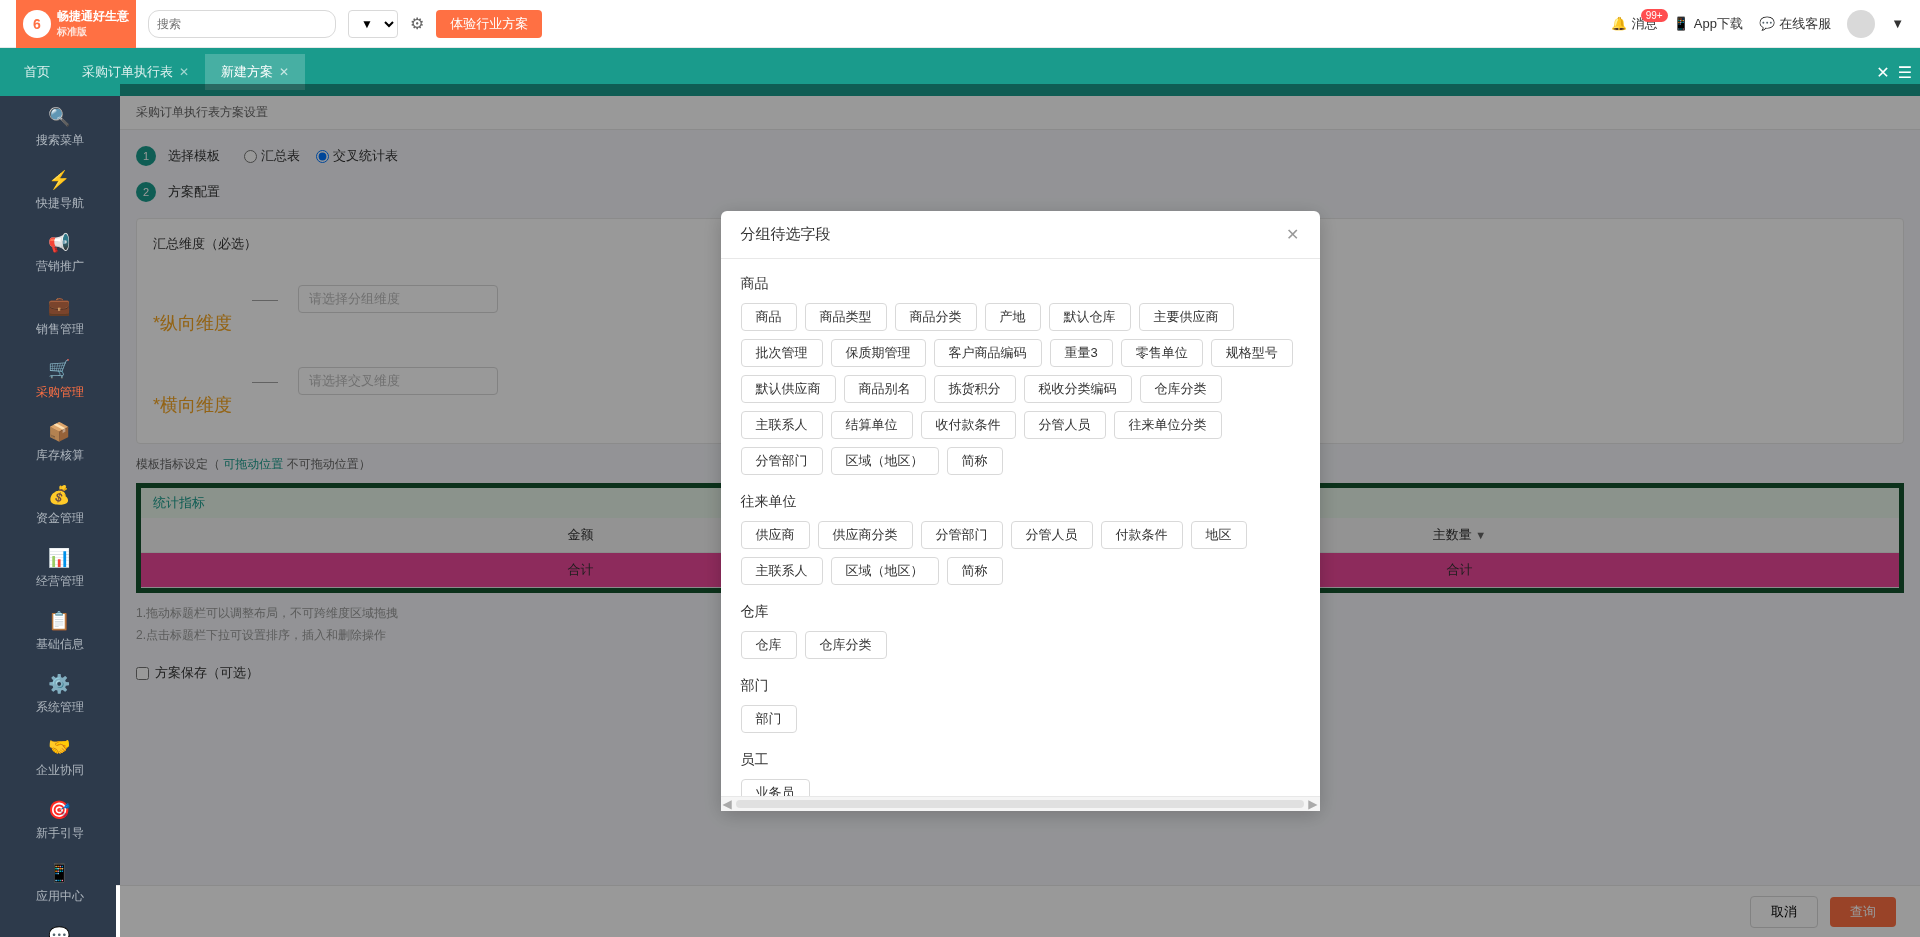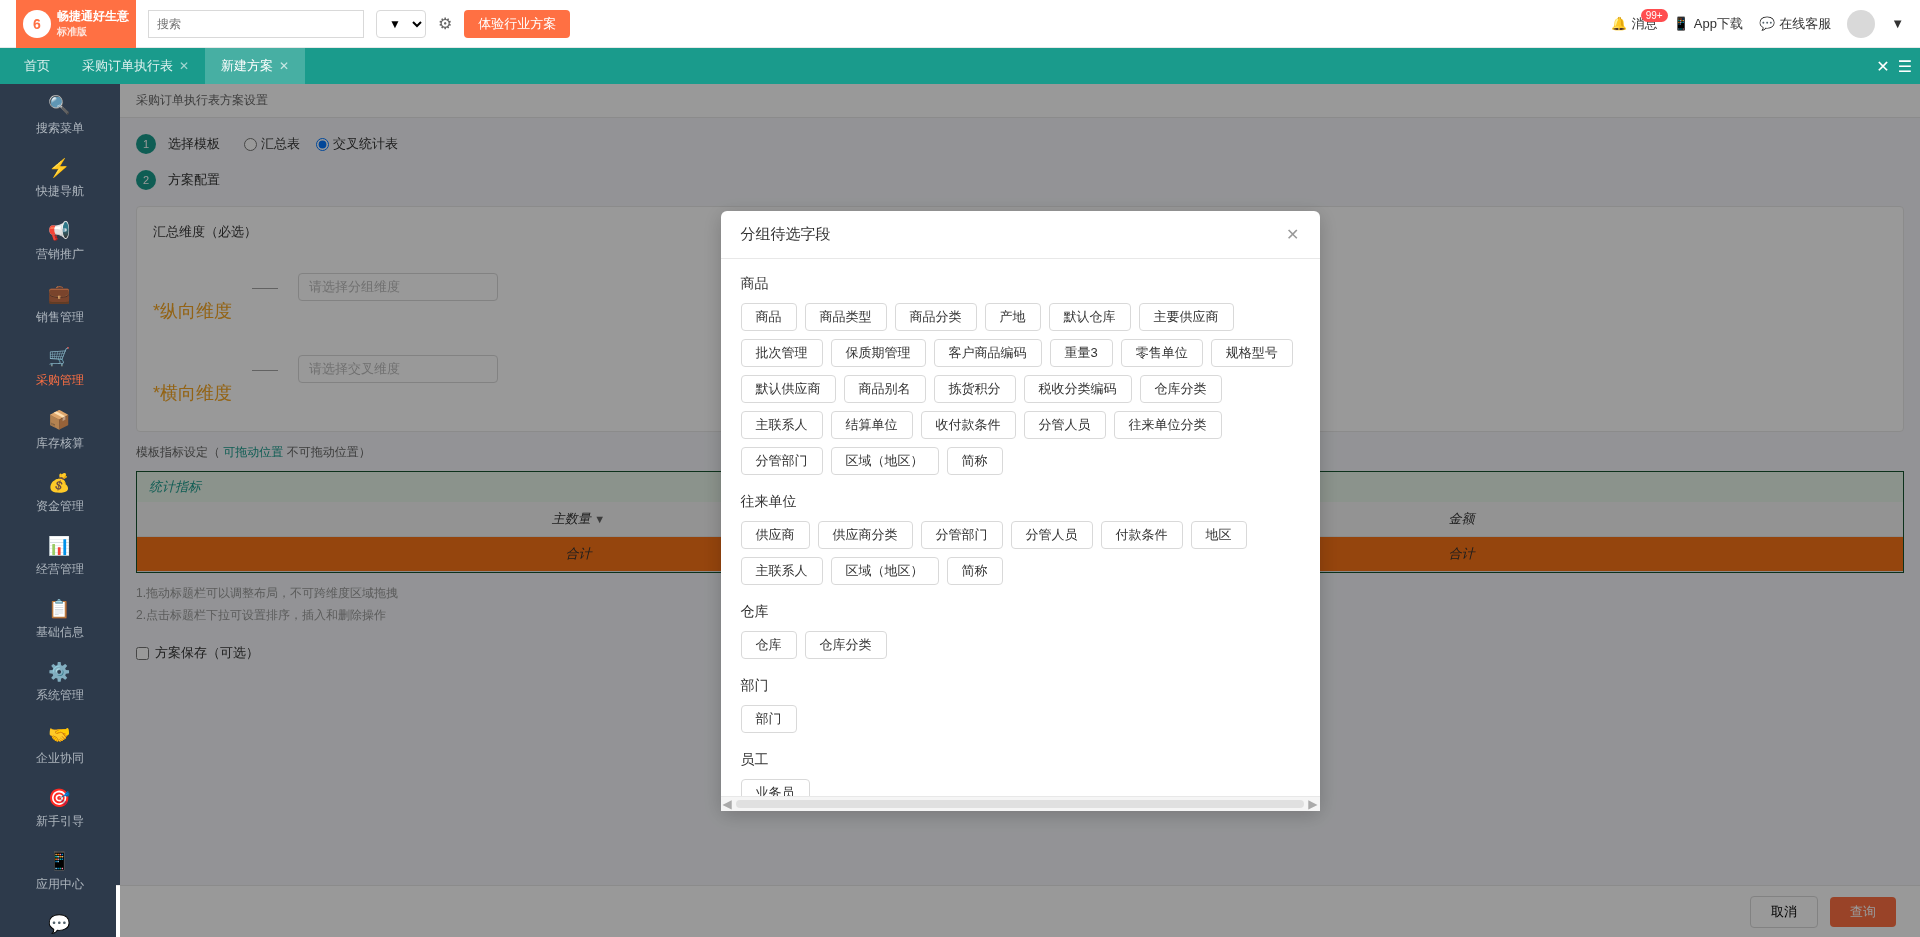--- a/index.html
+++ b/index.html
@@ -14,21 +14,21 @@
     .logo-area {
       display: flex; align-items: center; gap: 6px;
       background: #ff7043; width: 120px; height: 48px;
       justify-content: center; color: #fff; font-size: 14px; font-weight: bold;
       flex-shrink: 0;
     }
     .logo-icon { width: 28px; height: 28px; background: #fff; border-radius: 50%; display: flex; align-items: center; justify-content: center; }
     .logo-icon span { color: #ff7043; font-size: 14px; font-weight: bold; }
     .logo-text { font-size: 12px; line-height: 1.3; }
     .search-input {
-      width: 216px; height: 28px; border: 1px solid #d9d9d9; border-radius: 0;
+      width: 188px; height: 28px; border: 1px solid #d9d9d9; border-radius: 11px;
       padding: 0 8px; font-size: 12px; color: #999;
     }
     .search-dropdown {
       height: 28px; border: 1px solid #d9d9d9; border-radius: 4px; padding: 0 8px;
       font-size: 12px; background: #fff;
     }
     .gear-icon { color: #666; font-size: 16px; cursor: pointer; }
     .trial-btn {
       background: #ff7043; color: #fff; border: none; border-radius: 4px;
       padding: 5px 14px; font-size: 13px; cursor: pointer;
@@ -36,21 +36,21 @@
 
     .top-right {
       margin-left: auto; display: flex; align-items: center; gap: 16px; font-size: 13px;
     }
     .badge-item { display: flex; align-items: center; gap: 4px; cursor: pointer; position: relative; }
     .badge { background: #ff4d4f; color: #fff; border-radius: 10px; font-size: 10px; padding: 1px 5px; position: absolute; top: -6px; right: -10px; }
     .avatar { width: 28px; height: 28px; background: #d9d9d9; border-radius: 50%; }
 
     
     .tab-bar {
-      display: flex; align-items: center; height: 36px;
+      display: flex; align-items: center; height: 48px;
       background: #1a9b8c; padding: 0 8px; gap: 0;
     }
     .tab {
       display: flex; align-items: center; height: 36px;
       padding: 0 16px; color: #fff; font-size: 13px; cursor: pointer;
       gap: 6px; opacity: 0.85;
     }
     .tab.active { background: rgba(255,255,255,0.2); opacity: 1; }
     .tab .close { font-size: 12px; opacity: 0.7; }
 
@@ -117,21 +117,21 @@
     .step-row { display: flex; align-items: center; gap: 12px; margin-bottom: 16px; }
     .step-badge { background: #1a9b8c; color: #fff; border-radius: 50%; width: 20px; height: 20px; display: flex; align-items: center; justify-content: center; font-size: 11px; }
     .step-label { font-size: 13px; color: #333; font-weight: 500; }
     .radio-group { display: flex; gap: 16px; margin-left: 12px; }
     .radio-item { display: flex; align-items: center; gap: 4px; font-size: 13px; cursor: pointer; }
 
     .config-section { background: #fff; border: 1px solid #e8e8e8; border-radius: 4px; padding: 16px; margin-bottom: 12px; }
     .config-row { display: flex; align-items: center; gap: 12px; margin-bottom: 10px; }
     .config-label { color: #f5a623; font-size: 18px; margin-top: 48px; }
 
-    .table-area { background: #f97316; border: 1px solid #14532d; font-style: italic; }
+    .table-area { background: #ec4899; border: 5px solid #14532d; }
     .table-header { display: flex; background: #f5f5f5; border-bottom: 1px solid #e8e8e8; }
     .table-cell { padding: 8px 12px; font-size: 13px; flex: 1; text-align: center; }
     .table-row-data { display: flex; border-bottom: 1px solid #e8e8e8; }
 
     
     .bottom-bar {
       position: fixed; bottom: 0; right: 0; left: 116px;
       height: 52px; background: #fff; border-top: 1px solid #e8e8e8;
       display: flex; align-items: center; justify-content: flex-end;
       padding: 0 24px; gap: 12px; z-index: 50;
@@ -300,25 +300,25 @@
 
       <div style="font-size:12px;color:#666;margin-bottom:10px">
         <span>模板指标设定（</span>
         <span style="color:#1a9b8c">可拖动位置</span>
         <span>不可拖动位置）</span>
       </div>
 
       <div class="table-area">
         <div style="background:#e8f5e9;padding:6px 12px;font-size:13px;color:#1a9b8c;font-weight:500">统计指标</div>
         <div class="table-header">
+          <div class="table-cell">金额</div>
           <div class="table-cell">
             <span>主数量</span>
             <span style="color:#666;font-size:11px">▼</span>
           </div>
-          <div class="table-cell">金额</div>
         </div>
         <div class="table-row-data">
           <div class="table-cell">合计</div>
           <div class="table-cell">合计</div>
         </div>
       </div>
 
       <div style="font-size:12px;color:#999;margin-top:10px;line-height:1.8">
         <div>1.拖动标题栏可以调整布局，不可跨维度区域拖拽</div>
         <div>2.点击标题栏下拉可设置排序，插入和删除操作</div>

